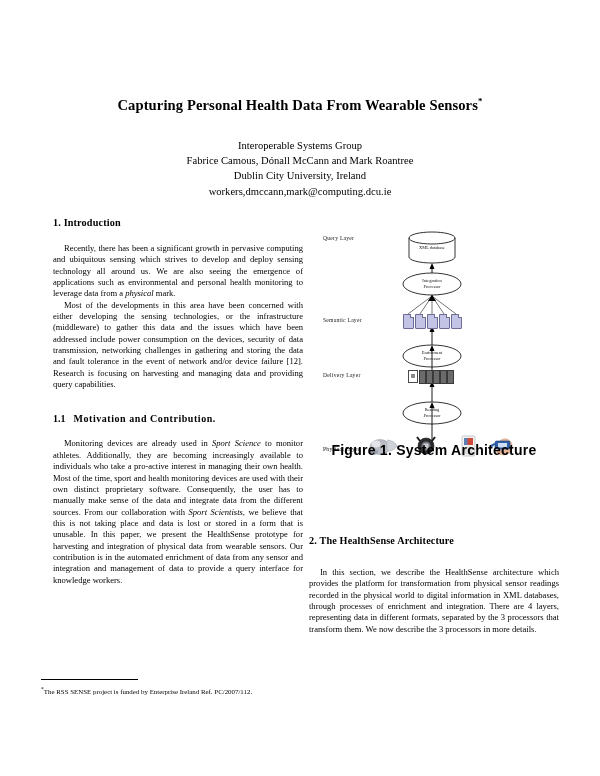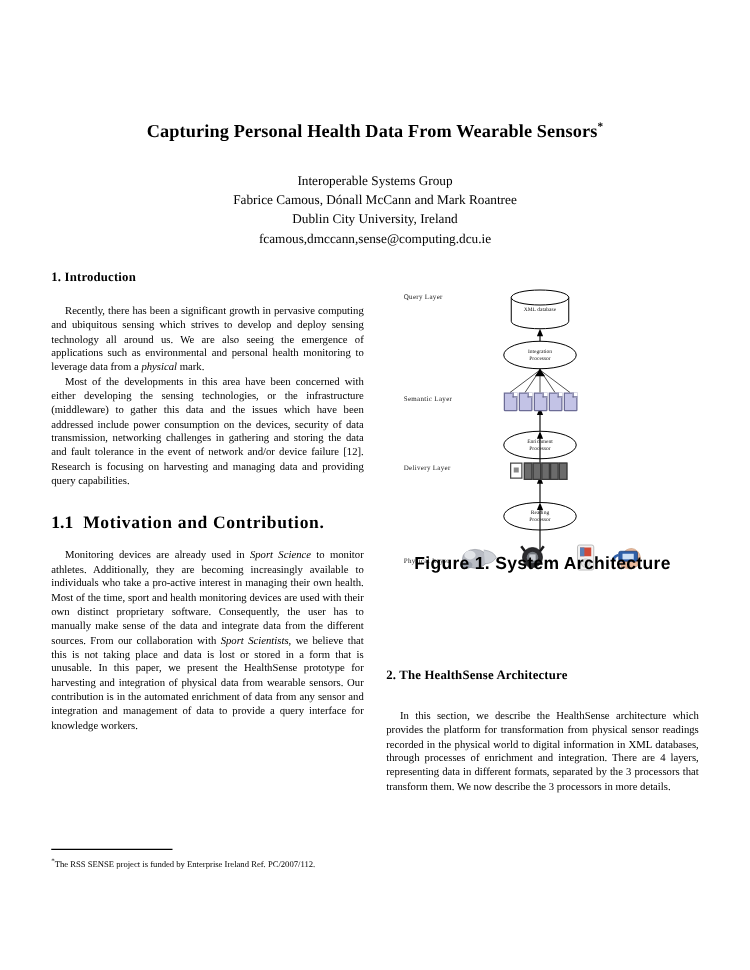--- a/index.html
+++ b/index.html
@@ -49,33 +49,33 @@
   }
 
   
   .col {
     position: absolute;
     width: 250px;
     font-size: 8.55px;
     line-height: 11.35px;
     text-align: justify;
   }
-  .col-left  { left: 41px;  top: 216px; }
+  .col-left  { left: 53px;  top: 216px; }
   .col-right { left: 309px; top: 216px; }
 
   h2.sec {
     font-size: 10.2px;
     font-weight: bold;
     margin: 0 0 2px 0;
     line-height: 13px;
     text-align: left;
     letter-spacing: 0.15px;
   }
   h3.subsec {
-    font-size: 14px;
+    font-size: 10px;
     font-weight: bold;
     margin: 0 0 1px 0;
     line-height: 13px;
     text-align: left;
     letter-spacing: 0.55px;
   }
   h3.subsec .num { margin-right: 8px; letter-spacing: 0; }
   p.body {
     margin: 0;
     text-indent: 11px;
@@ -190,21 +190,21 @@
 <div class="page">
 
   <div class="title">
     <span>Capturing Personal Health Data From Wearable Sensors</span><sup>*</sup>
   </div>
 
   <div class="authors">
     <div>Interoperable Systems Group</div>
     <div>Fabrice Camous, Dónall McCann and Mark Roantree</div>
     <div>Dublin City University, Ireland</div>
-    <div>fcamous,dmccann,sense@computing.dcu.ie</div>
+    <div>workers,dmccann,mark@computing.dcu.ie</div>
   </div>
 
   <div class="col col-left">
     <h2 class="sec">1. Introduction</h2>
     <div class="spacer-12"></div>
     <p class="body"><span>Recently, there has been a significant growth in pervasive computing and ubiquitous sensing which strives to develop and deploy sensing technology all around us. We are also seeing the emergence of applications such as environmental and personal health monitoring to leverage data from a </span><i>physical</i><span> mark.</span></p>
     <p class="body">Most of the developments in this area have been concerned with either developing the sensing technologies, or the infrastructure (middleware) to gather this data and the issues which have been addressed include power consumption on the devices, security of data transmission, networking challenges in gathering and storing the data and fault tolerance in the event of network and/or device failure [12]. Research is focusing on harvesting and managing data and providing query capabilities.</p>
 
     <div class="spacer-22"></div>
     <h3 class="subsec"><span class="num">1.1</span><span>Motivation and Contribution.</span></h3>

